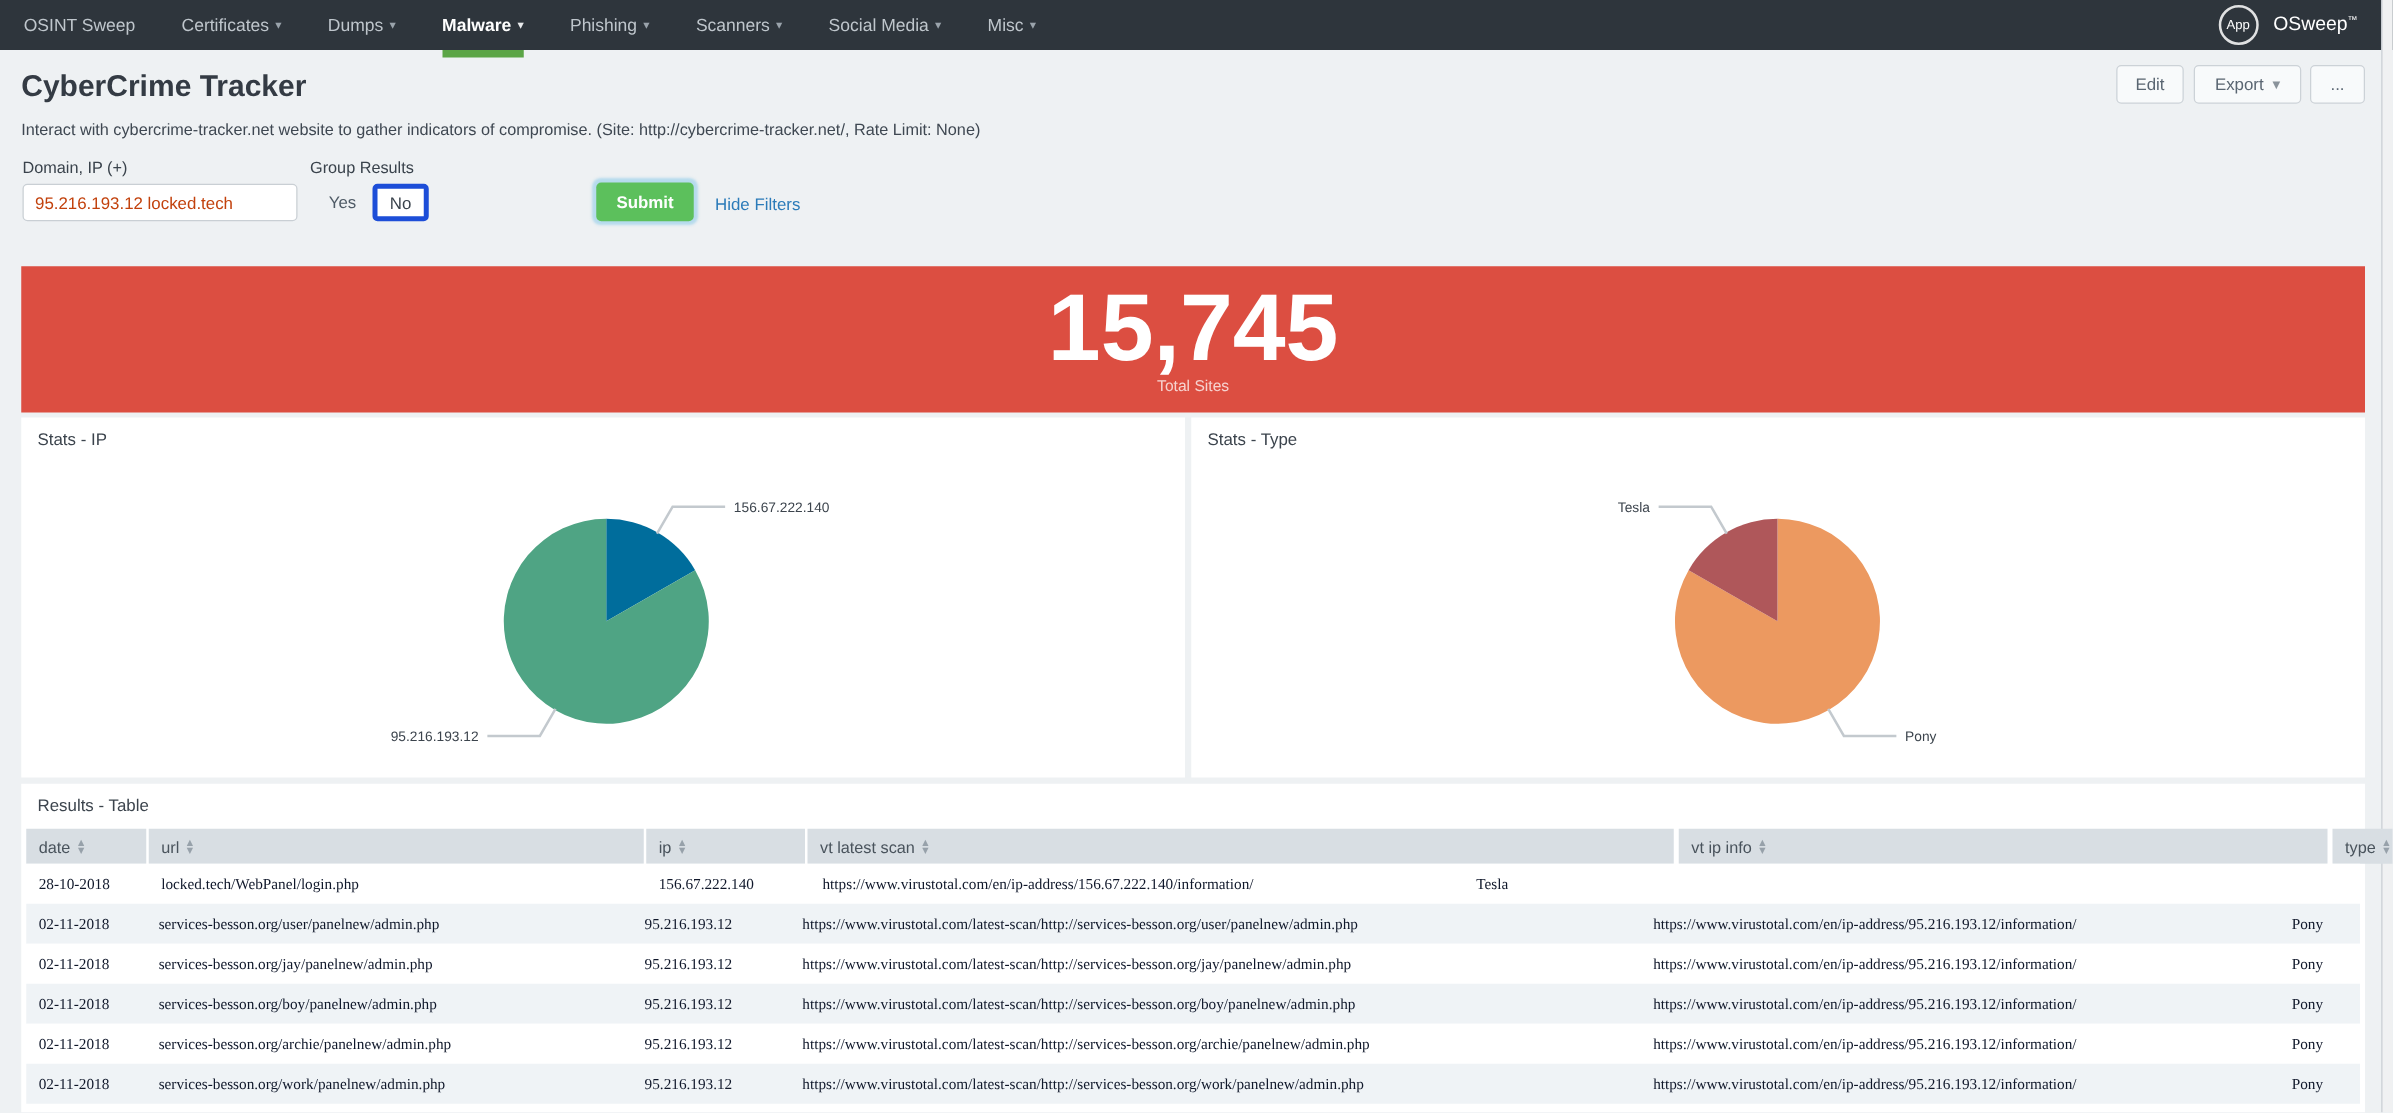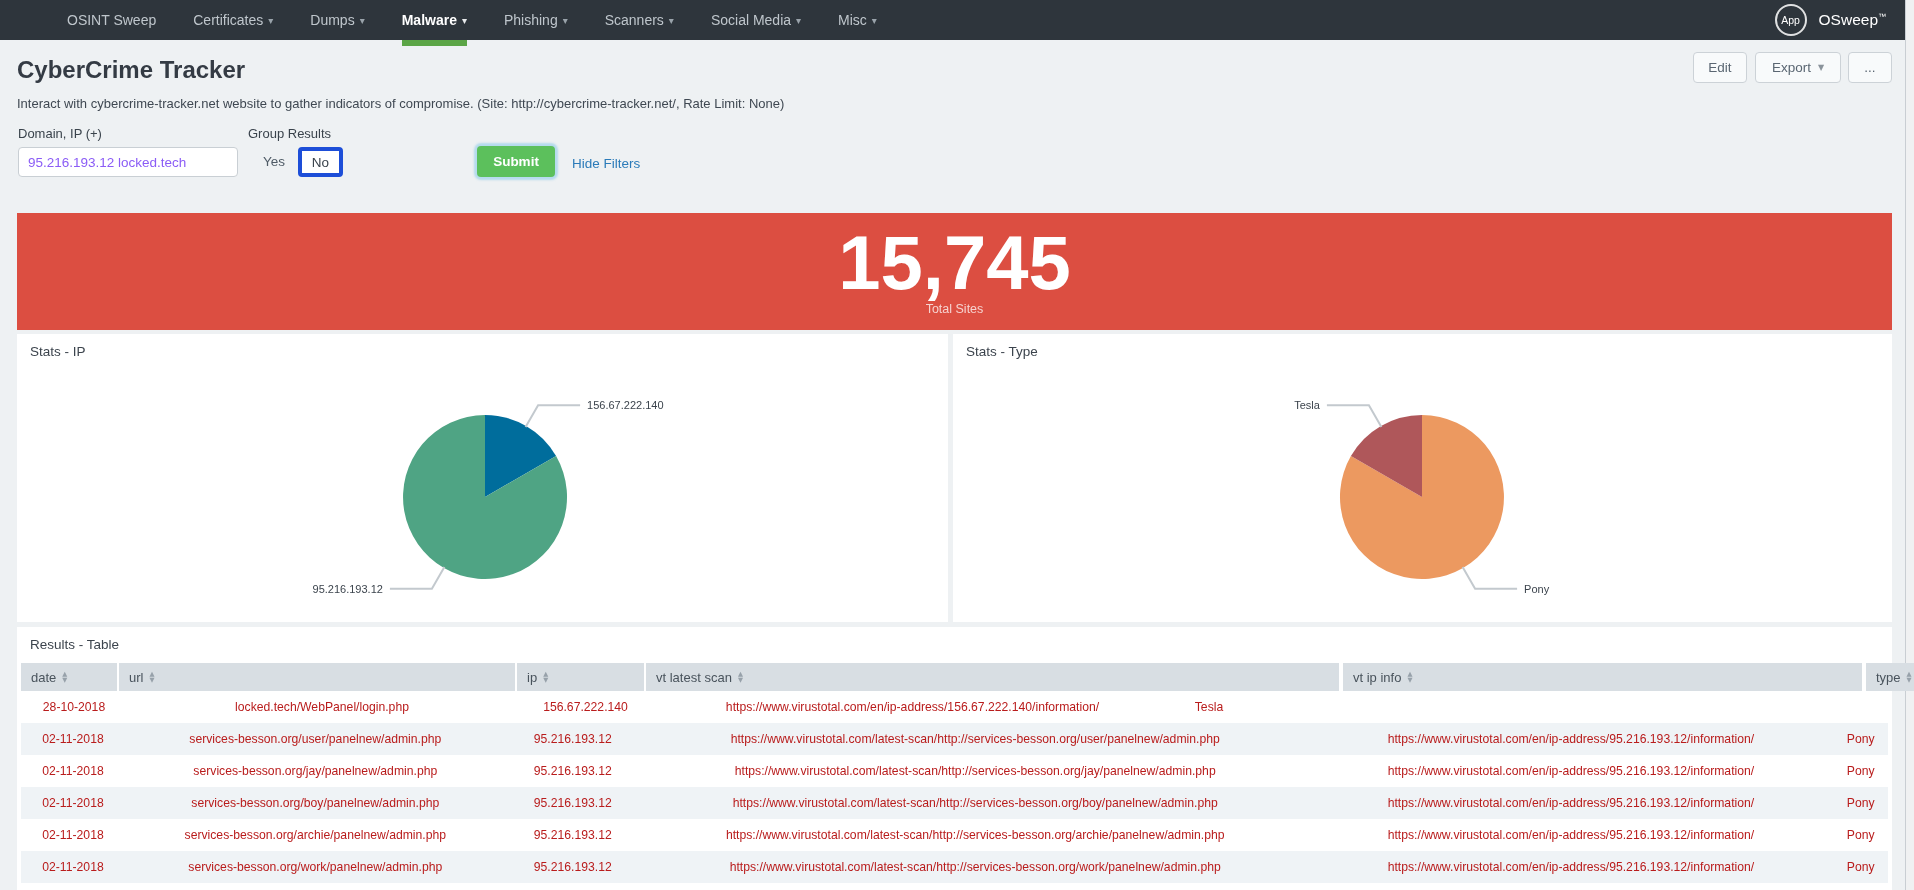--- a/index.html
+++ b/index.html
@@ -1,19 +1,19 @@
 <!DOCTYPE html>
 <html><head>
 <meta charset="utf-8">
 <style>
   * { margin:0; padding:0; box-sizing:border-box; }
   body { width:1914px; height:890px; background:#eef1f3; font-family:"Liberation Sans",sans-serif; position:relative; overflow:hidden; }
   
   .nav { position:absolute; left:0; top:0; width:1914px; height:40px; background:#2e353c; }
-  .nav-items { position:absolute; left:19px; top:0; height:40px; display:flex; align-items:center; gap:37px;margin-left:48px; }
+  .nav-items { position:absolute; left:19px; top:0; height:40px; display:flex; align-items:center; gap:37px; }
   .nav-item { position:relative; height:40px; display:flex; align-items:center; font-size:14px; color:#bfc6cc; cursor:pointer; }
   .nav-item .caret { font-family:"DejaVu Sans",sans-serif; font-size:10px; margin-left:5px; color:#9aa3ab; }
   .nav-item.active { color:#fff; font-weight:700; }
   .nav-item.active .caret { color:#e8eaec; }
   .nav-item.active::after { content:""; position:absolute; left:0; right:0; top:40px; height:6px; background:#5ba546; }
   .nav-right { position:absolute; right:28px; top:0; height:40px; display:flex; align-items:center; gap:12px; }
   .app-badge { width:32px; height:32px; border:2px solid rgba(255,255,255,.85); border-radius:50%; color:#fff; font-size:10.5px; display:flex; align-items:center; justify-content:center; }
   .brand { color:#fff; font-size:15.5px; }
   .brand sup { font-size:8px; }
   
@@ -23,21 +23,21 @@
   .page-sub { position:absolute; left:17px; top:96px; font-size:13px; color:#3f4852; }
   .hdr-btn { position:absolute; top:52px; height:31px; border:1px solid #ccd2d7; border-radius:4px; background:#f8fafb; color:#5a6672; font-size:13.5px; display:flex; align-items:center; justify-content:center; cursor:pointer; }
   .btn-edit { left:1693px; width:54px; }
   .btn-export { left:1755px; width:86px; }
   .btn-export .caret { font-family:"DejaVu Sans",sans-serif; font-size:8px; margin-left:7px; color:#8a939b; }
   .btn-more { left:1848px; width:44px; }
   
   .flabel { position:absolute; top:126px; font-size:13px; color:#3a434c; }
   .flabel.domain { left:18px; }
   .flabel.group { left:248px; }
-  .f-input { position:absolute; left:18px; top:147px; width:220px; height:30px; border:1px solid #c9cfd4; border-radius:4px; background:#fff; font-family:"Liberation Sans",sans-serif; font-size:13.5px; color:#8b5cf6; padding-left:9px; }
+  .f-input { position:absolute; left:18px; top:147px; width:220px; height:30px; border:1px solid #c9cfd4; border-radius:4px; background:#fff; font-family:"Liberation Sans",sans-serif; font-size:13.5px; color:#c2410c; padding-left:9px; }
   .yes-opt { position:absolute; left:263px; top:154px; font-size:13.5px; color:#4f5b66; cursor:pointer; }
   .no-btn { position:absolute; left:298px; top:147px; width:45px; height:30px; border:4px solid #1d4ed8; border-radius:4px; background:#fff; color:#3a434c; font-size:13.5px; display:flex; align-items:center; justify-content:center; cursor:pointer; }
   .submit-btn { position:absolute; left:477px; top:146px; width:78px; height:31px; background:#5cc05c; border:none; border-radius:4px; color:#fff; font-weight:700; font-size:13.5px; display:flex; align-items:center; justify-content:center; cursor:pointer; box-shadow:0 0 2px 3px rgba(125,198,232,.5); }
   .hide-link { position:absolute; left:572px; top:156px; font-size:13.5px; color:#2b7bb9; cursor:pointer; }
   
   .banner { position:absolute; left:17px; top:213px; width:1875px; height:117px; }
   .sv-num { position:absolute; top:12px; left:0; right:0; text-align:center; font-size:76px; line-height:76px; font-weight:700; color:#fff; }
   .sv-label { position:absolute; top:89px; left:0; right:0; text-align:center; font-size:12.5px; color:rgba(255,255,255,.75); }
   
   .panel { position:absolute; background:#fff; top:334px; height:288px; }
@@ -46,21 +46,21 @@
   .panel-title { position:absolute; left:13px; top:10px; font-size:13.5px; color:#3c444d; }
   .pie-svg { position:absolute; left:0; top:0; }
   
   .tpanel { position:absolute; left:17px; top:627px; width:1875px; height:263px; background:#fff; }
   .thead { position:absolute; left:4px; top:36px; height:28px; display:flex; }
   .th { background:#d8dee3; color:#49535c; font-size:13px; display:flex; align-items:center; padding-left:10px; cursor:pointer; }
   .sort { display:inline-flex; flex-direction:column; gap:1px; margin-left:6px; color:#97a1aa; font-family:"DejaVu Sans",sans-serif; font-size:6.5px; line-height:5px; }
   .trow { position:absolute; left:4px; height:32px; display:flex; align-items:center; }
   .trow.odd { background:#fff; }
   .trow.even { background:#eff3f6; }
-  .td { font-family:Liberation Sans, sans-serif; font-size:12.2px; color:#b91c1c; padding-left:10px; white-space:nowrap; overflow:hidden;text-align:center; }
+  .td { font-family:Liberation Serif, serif; font-size:12.2px; color:#0f172a; padding-left:10px; white-space:nowrap; overflow:hidden; }
   .c0 { width:96px; }
   .c1 { width:396px; margin-left:2px; }
   .c2 { width:127px; margin-left:2px; }
   .c3 { width:693px; margin-left:2px; }
   .c4 { width:519px; margin-left:4px; }
   .c5 { width:66px; margin-left:4px; }
 </style>
 </head>
 <body>
 

